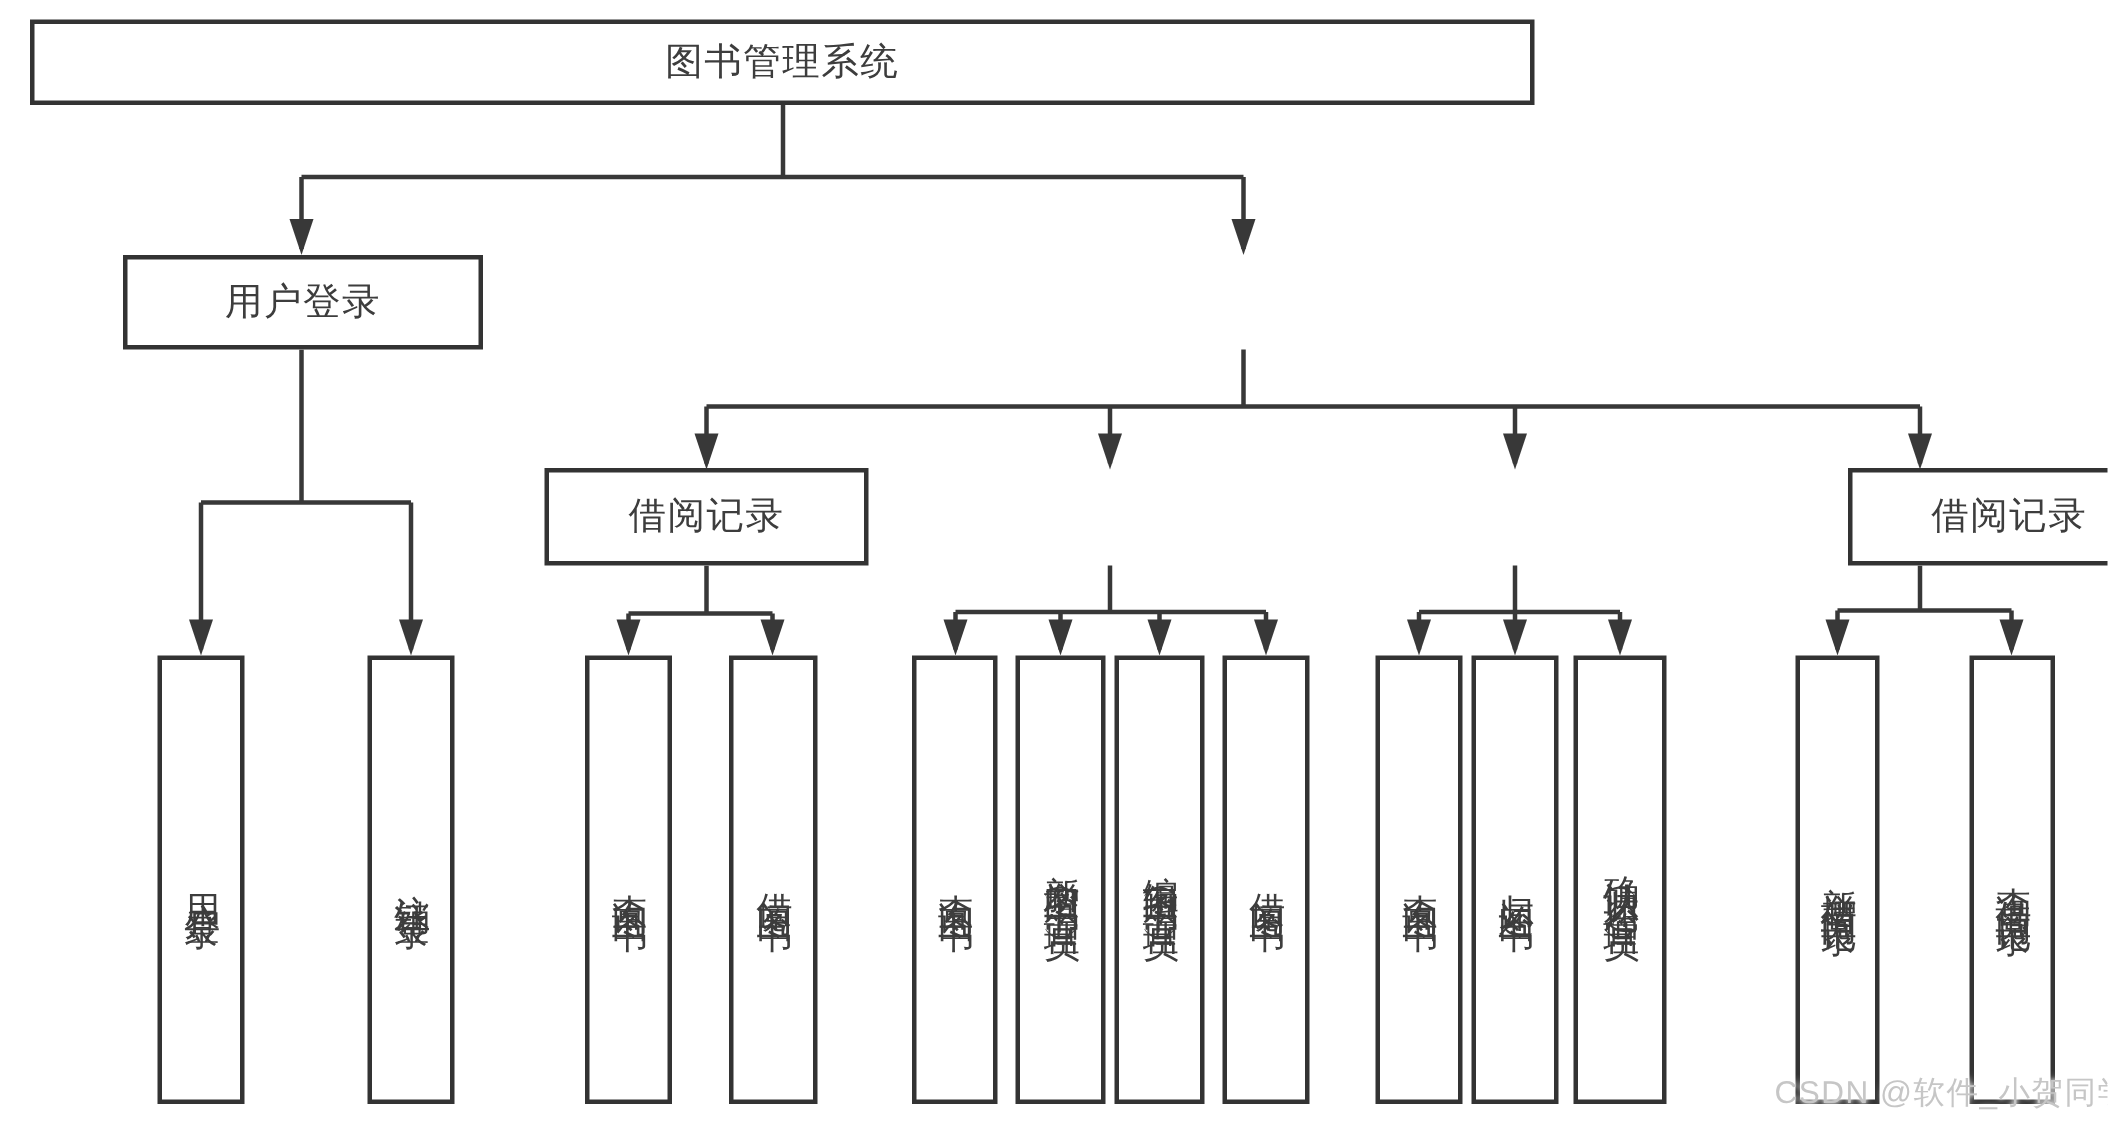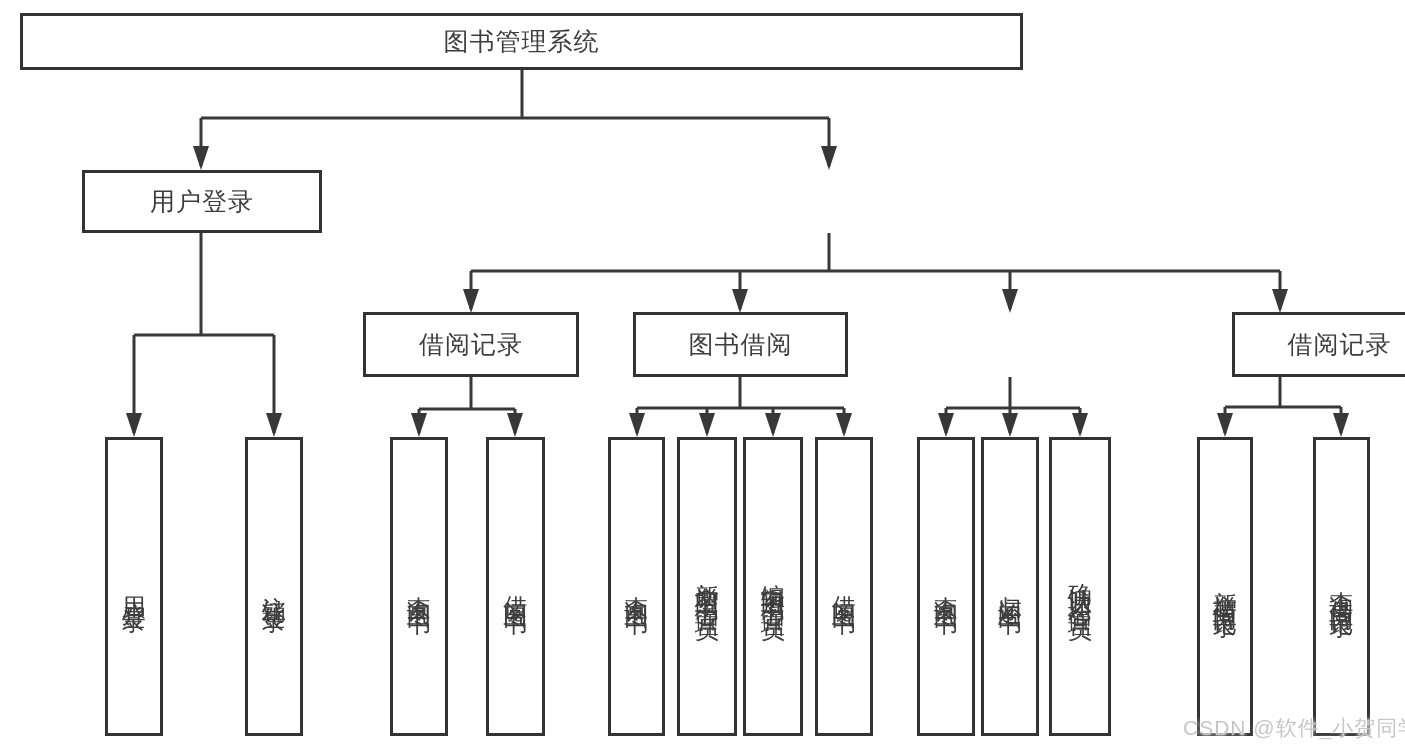--- a/index.html
+++ b/index.html
@@ -112,23 +112,20 @@
     <span>图书管理系统</span>
   </div>
 
   <div class="box h" style="left:82px;top:170px;width:240px;height:63px">
     <span>用户登录</span>
   </div>
 
   <div class="box h" style="left:363px;top:312px;width:216px;height:65px">
     <span>借阅记录</span>
   </div>
-  <div class="box h" style="left:633px;top:312px;width:215px;height:65px">
-    <span>图书借阅</span>
-  </div>
   <div class="box h" style="left:1232px;top:312px;width:215px;height:65px">
     <span>借阅记录</span>
   </div>
 
   <div class="box v" style="left:105px;top:437px;width:58px;height:299px">
     <span>用户登录</span>
   </div>
   <div class="box v" style="left:245px;top:437px;width:58px;height:299px">
     <span>注销登录</span>
   </div>

